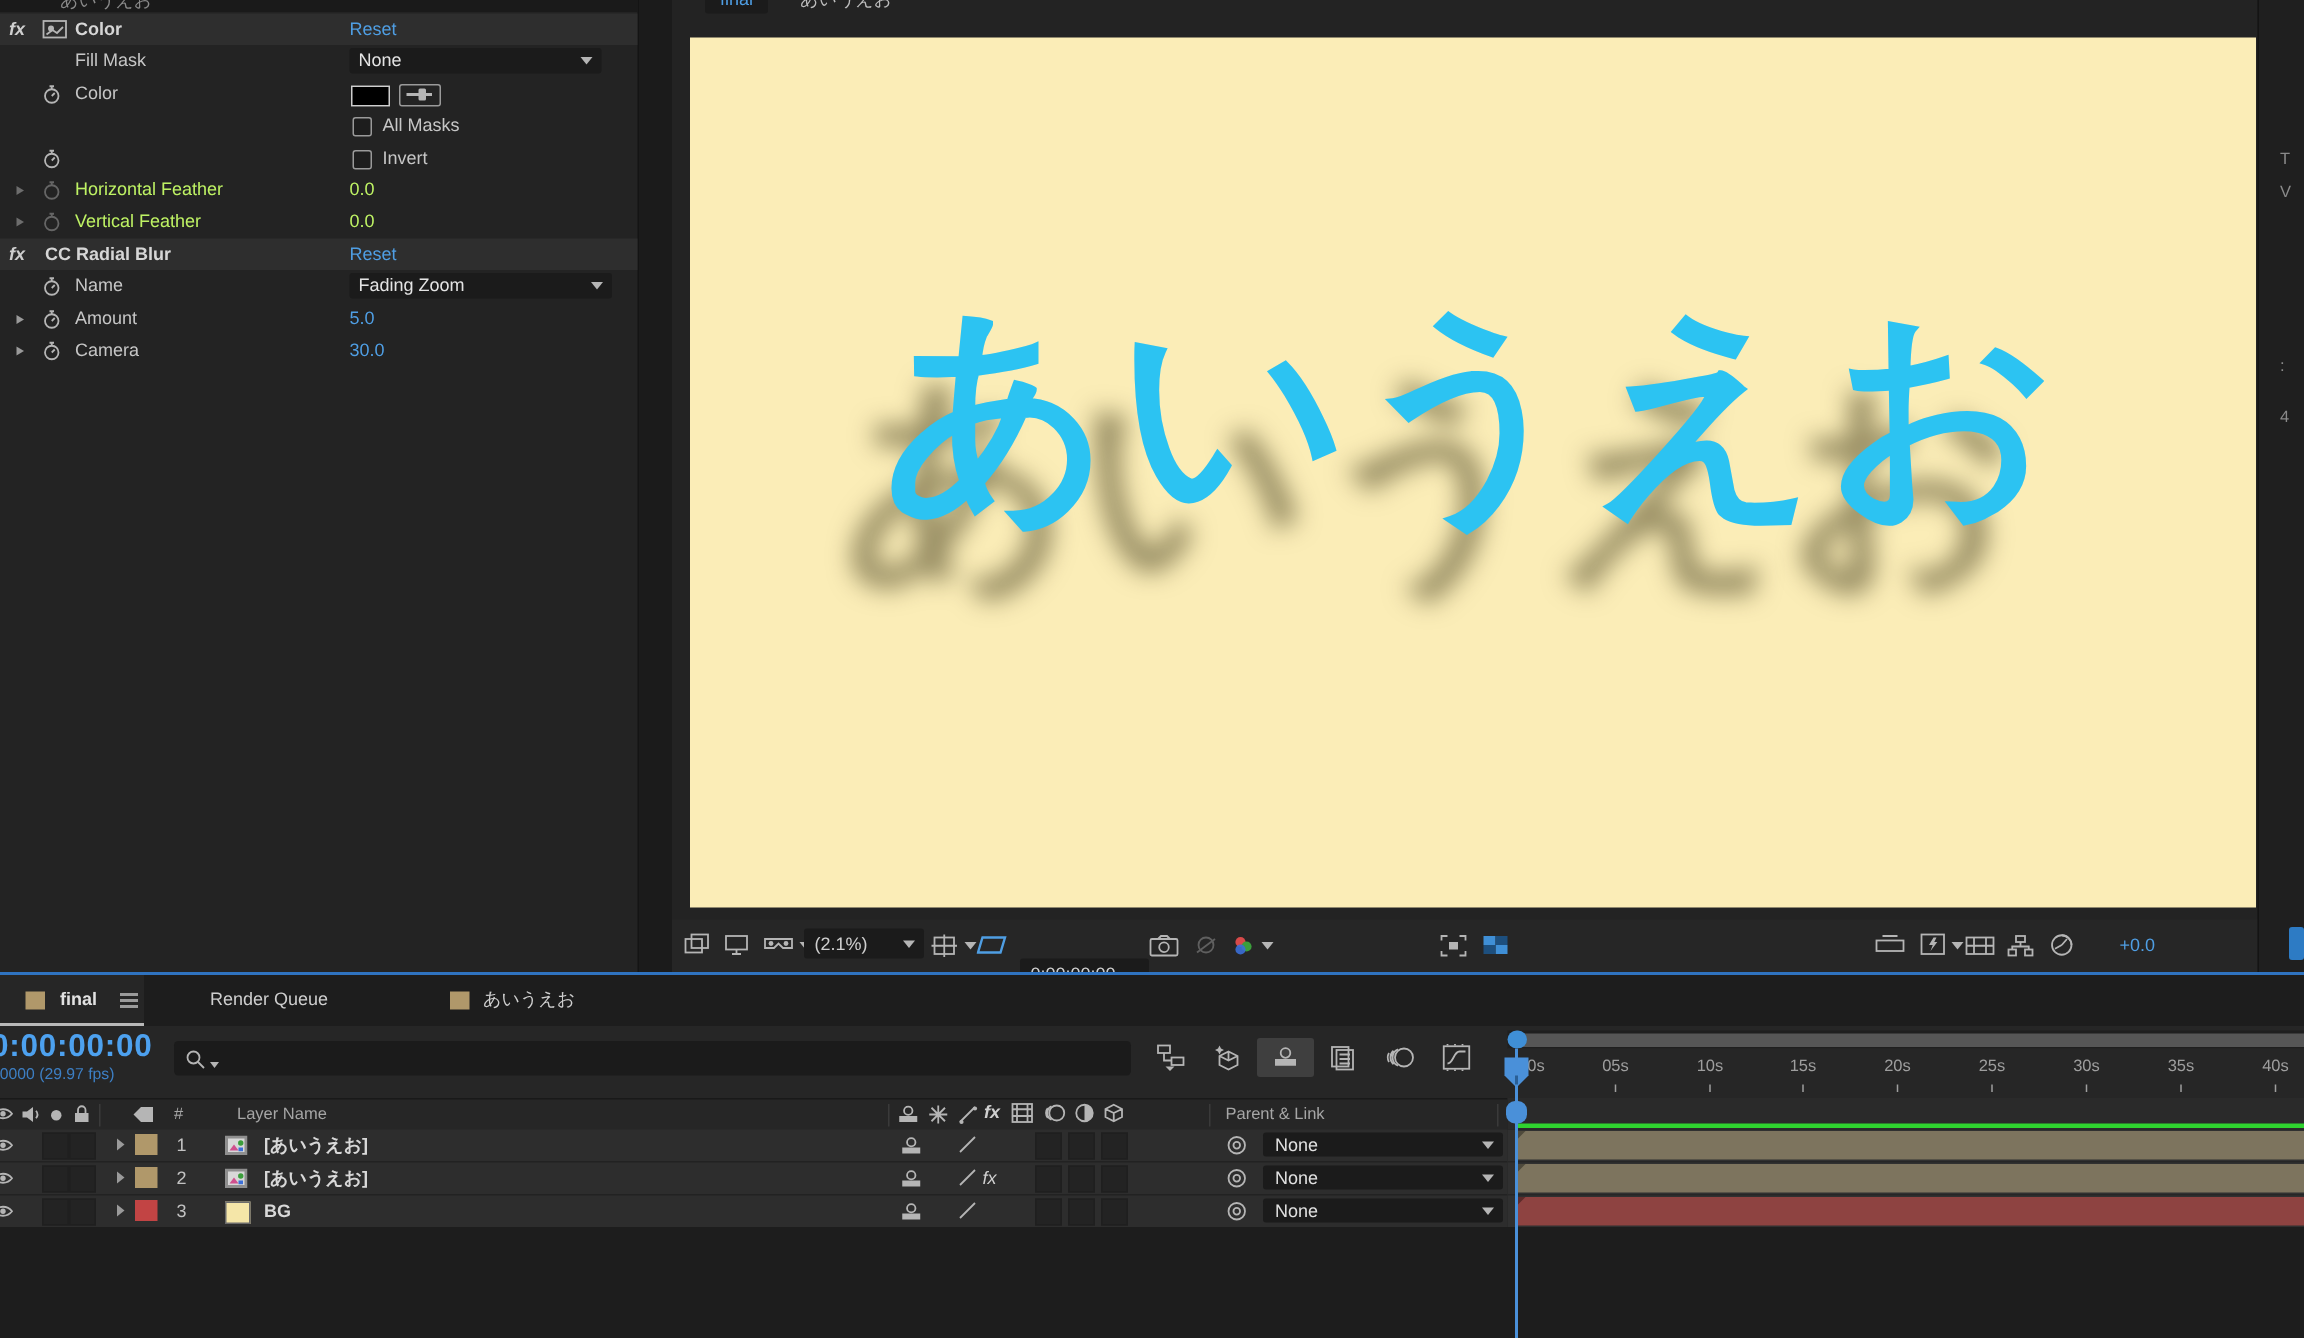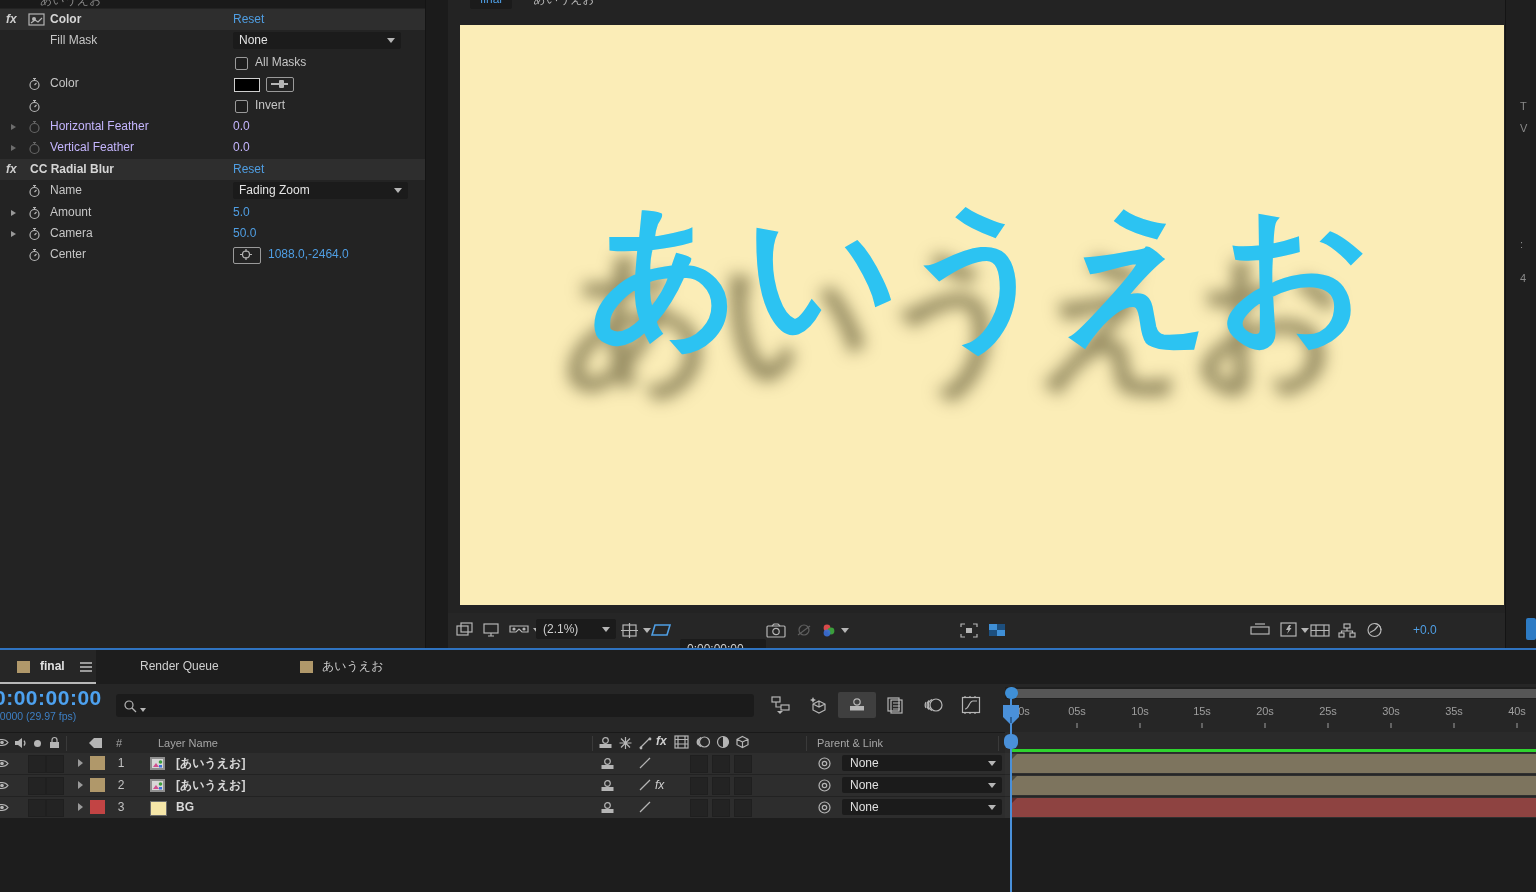--- a/index.html
+++ b/index.html
@@ -2,21 +2,21 @@
 <html><head>
 <meta charset="utf-8">
 <style>
   html,body{margin:0;padding:0;background:#111;}
   #app{position:relative;width:1536px;height:892px;overflow:hidden;
        background:#1d1d1d;font-family:"Liberation Sans","DejaVu Sans",sans-serif;
        font-size:12px;color:#c6c6c6;-webkit-font-smoothing:antialiased;}
   .abs{position:absolute;}
   svg{display:block;}
   .ico{stroke:#b5b5b5;fill:none;stroke-width:1.2;}
-  .dim{color:#c4b5fd;}
+  .dim{color:#bef264;}
   .blue{color:#4f9ee3;}
   
   #fx-panel{left:0;top:0;width:425px;height:650px;background:#232323;border-right:1px solid #141414;}
   .fxtop{left:0;top:0;width:425px;height:8px;background:#1a1a1a;overflow:hidden;color:#8a8a8a;}
   .fxtop span{position:absolute;top:-8px;left:40px;font-size:12px;}
   .fxrow{position:relative;height:21.4px;line-height:21.4px;}
   .fxrow.hl{background:#2e2e2e;}
   .tw{position:absolute;left:10px;top:7px;}
   .sw-ic{position:absolute;left:28px;top:4px;}
   .lab{position:absolute;left:50px;white-space:nowrap;}
@@ -130,40 +130,40 @@
       </div>
 
       <div class="fxrow">
         <span class="lab">Fill Mask</span>
         <span class="ddl" style="width:156px">
           <span>None</span><span class="chev"></span>
         </span>
       </div>
 
       <div class="fxrow">
-        <span class="cb"></span>
-        <span class="cb-lab">All Masks</span>
-      </div>
-
-      <div class="fxrow">
         <span class="sw-ic">
           <svg width="13" height="14">
               <circle class="ico" cx="6.5" cy="8" r="4.5"></circle>
               <path class="ico" d="M6.5 1.5v2 M5 1.5h3 M6.5 8 l2-2"></path>
             </svg>
         </span>
         <span class="lab">Color</span>
         <span class="swatch-black"></span>
         <span class="dropper">
             <i></i>
             <b></b>
           </span>
       </div>
 
       <div class="fxrow">
+        <span class="cb"></span>
+        <span class="cb-lab">All Masks</span>
+      </div>
+
+      <div class="fxrow">
         <span class="sw-ic">
           <svg width="13" height="14">
               <circle class="ico" cx="6.5" cy="8" r="4.5"></circle>
               <path class="ico" d="M6.5 1.5v2 M5 1.5h3 M6.5 8 l2-2"></path>
             </svg>
         </span>
         <span class="cb"></span>
         <span class="cb-lab">Invert</span>
       </div>
 
@@ -241,39 +241,23 @@
               <path d="M1 1 l5 3 -5 3z" fill="#9a9a9a" stroke="none"></path>
             </svg>
           </span>
         <span class="sw-ic">
           <svg width="13" height="14">
               <circle class="ico" cx="6.5" cy="8" r="4.5"></circle>
               <path class="ico" d="M6.5 1.5v2 M5 1.5h3 M6.5 8 l2-2"></path>
             </svg>
         </span>
         <span class="lab">Camera</span>
-        <span class="val blue">50.0</span>
-      </div>
-
-      <div class="fxrow">
-        <span class="sw-ic">
-          <svg width="13" height="14">
-              <circle class="ico" cx="6.5" cy="8" r="4.5"></circle>
-              <path class="ico" d="M6.5 1.5v2 M5 1.5h3 M6.5 8 l2-2"></path>
-            </svg>
-        </span>
-        <span class="lab">Center</span>
-        <span class="crossbtn">
-          <svg width="24" height="13">
-              <circle class="ico" cx="12" cy="6.5" r="3.5"></circle>
-              <path class="ico" d="M12 1v3 M12 9v3 M6 6.5h3 M15 6.5h3"></path>
-            </svg>
-        </span>
-        <span class="val blue" style="left:268px">1088.0,-2464.0</span>
-      </div>
+        <span class="val blue">30.0</span>
+      </div>
+
 
     </div>
   </div>
 
   <div id="gap-col" class="abs"></div>
 
   <div id="viewer" class="abs"></div>
 
   <div class="crumbclip abs">
     <div class="crumb-in">

